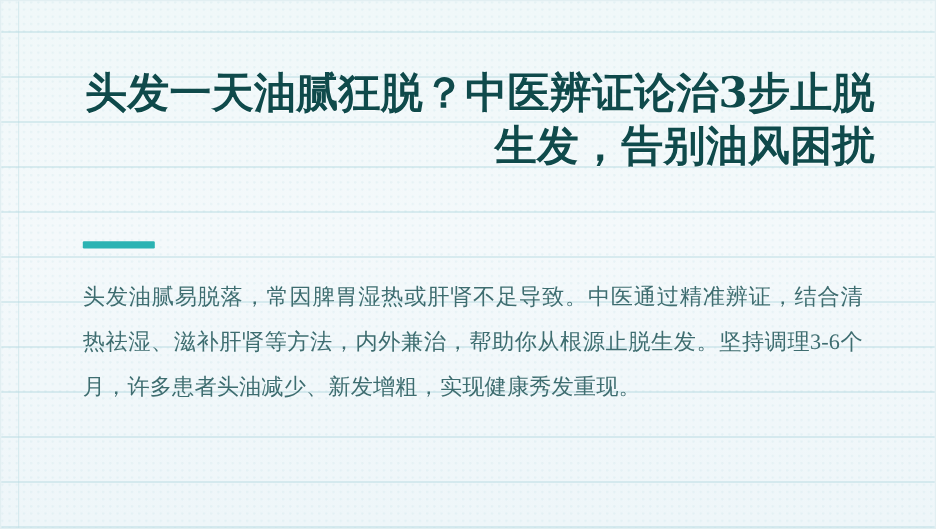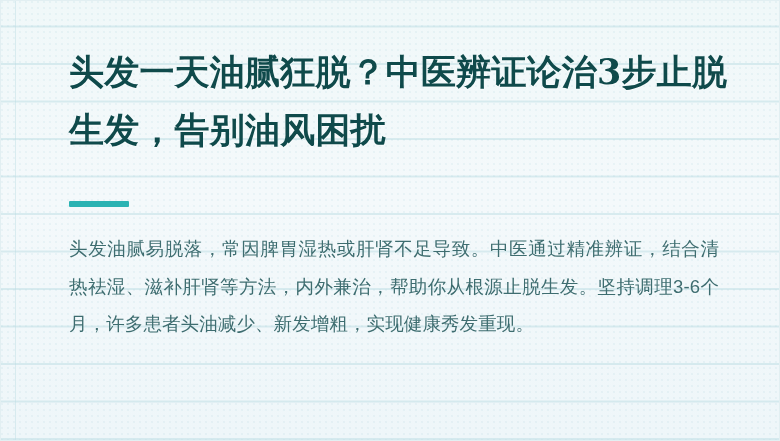--- a/index.html
+++ b/index.html
@@ -53,51 +53,52 @@
   #content {
     position: absolute;
     left: 68px;
     top: 0;
     width: 660px;
     height: 441px;
   }
 
   #headline {
     position: absolute;
-    top: 42px;
+    top: 55px;
     left: 0;
     width: 660px;
     margin: 0;
     font-family: "DejaVu Serif", "Liberation Serif", serif;
     font-weight: 700;
     font-size: 35px;
-    line-height: 58px;
+    line-height: 44px;
     letter-spacing: 0.2px;
     color: #0f4a4b;
     text-shadow: 0 1px 0 rgba(255,255,255,0.55);
     white-space: normal;
+    text-align: right;
   }
 
   #accent-rule {
     position: absolute;
     top: 200px;
     left: 0;
     width: 60px;
     height: 6px;
     border-radius: 1px;
     background: #2bb3b3;
   }
 
   #body-copy {
     position: absolute;
     top: 229px;
     left: 0;
     width: 650px;
     margin: 0;
-    font-family: Liberation Sans, sans-serif;
+    font-family: Liberation Serif, serif;
     font-size: 18.5px;
     line-height: 37.5px;
     letter-spacing: 0.1px;
     color: #3e6d70;
     text-align: justify;
     text-justify: inter-character;
   }
 </style>
 </head>
 <body>

